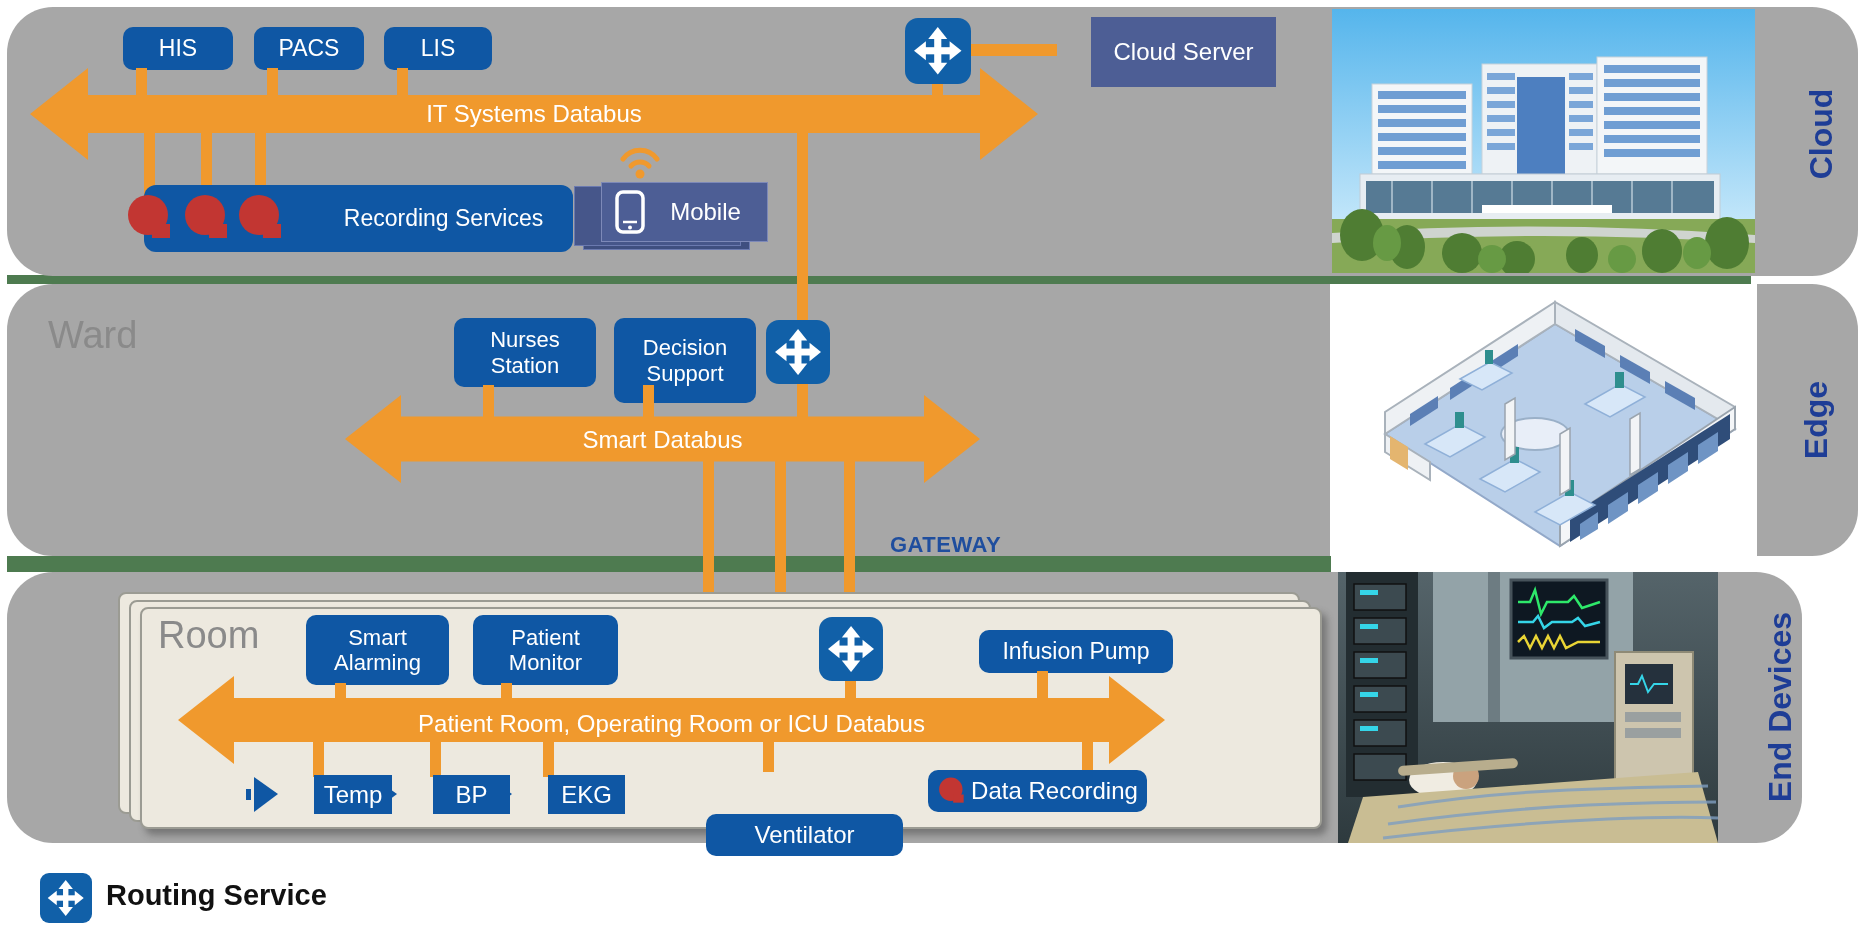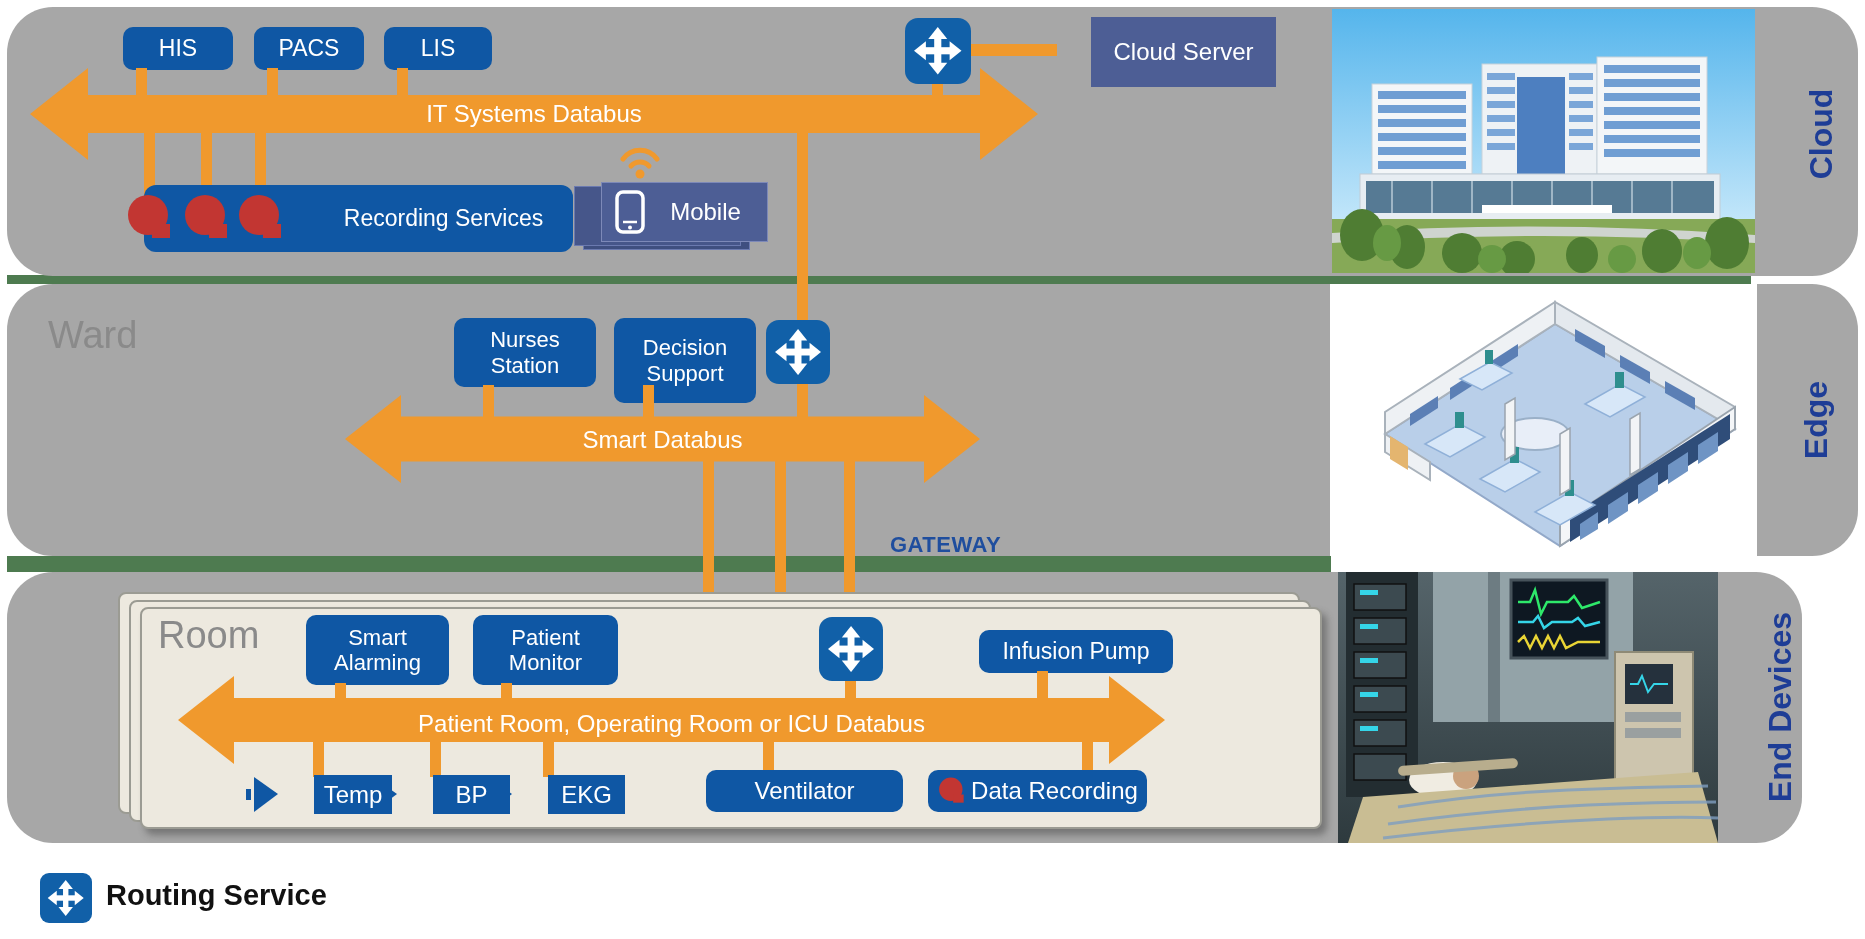--- a/index.html
+++ b/index.html
@@ -249,21 +249,21 @@
   <div class="box" style="left:278px;top:775px;width:78px;height:39px;border-radius:0;font-size:24px;">
     <span>Temp</span>
   </div>
   <div class="box" style="left:397px;top:775px;width:77px;height:39px;border-radius:0;font-size:24px;">
     <span>BP</span>
   </div>
   <div class="box" style="left:512px;top:775px;width:77px;height:39px;border-radius:0;font-size:24px;">
     <span>EKG</span>
   </div>
 
-  <div class="box" style="left:670px;top:770px;width:197px;height:42px;font-size:24px;">
+  <div class="box" style="left:670px;top:814px;width:197px;height:42px;font-size:24px;">
     <span>Ventilator</span>
   </div>
   <div class="box" style="left:892px;top:770px;width:219px;height:42px;font-size:24px;padding-left:34px;box-sizing:border-box;">
     <span class="abs" style="left:10px;top:7px;width:28px;height:28px;">
       <svg width="28" height="28" viewBox="0 0 24 24">
           <circle cx="11" cy="10.5" r="10" fill="#C23632"></circle>
           <rect x="13" y="15" width="9" height="7" fill="#C23632"></rect>
         </svg>
     </span>
     <span>Data Recording</span>

